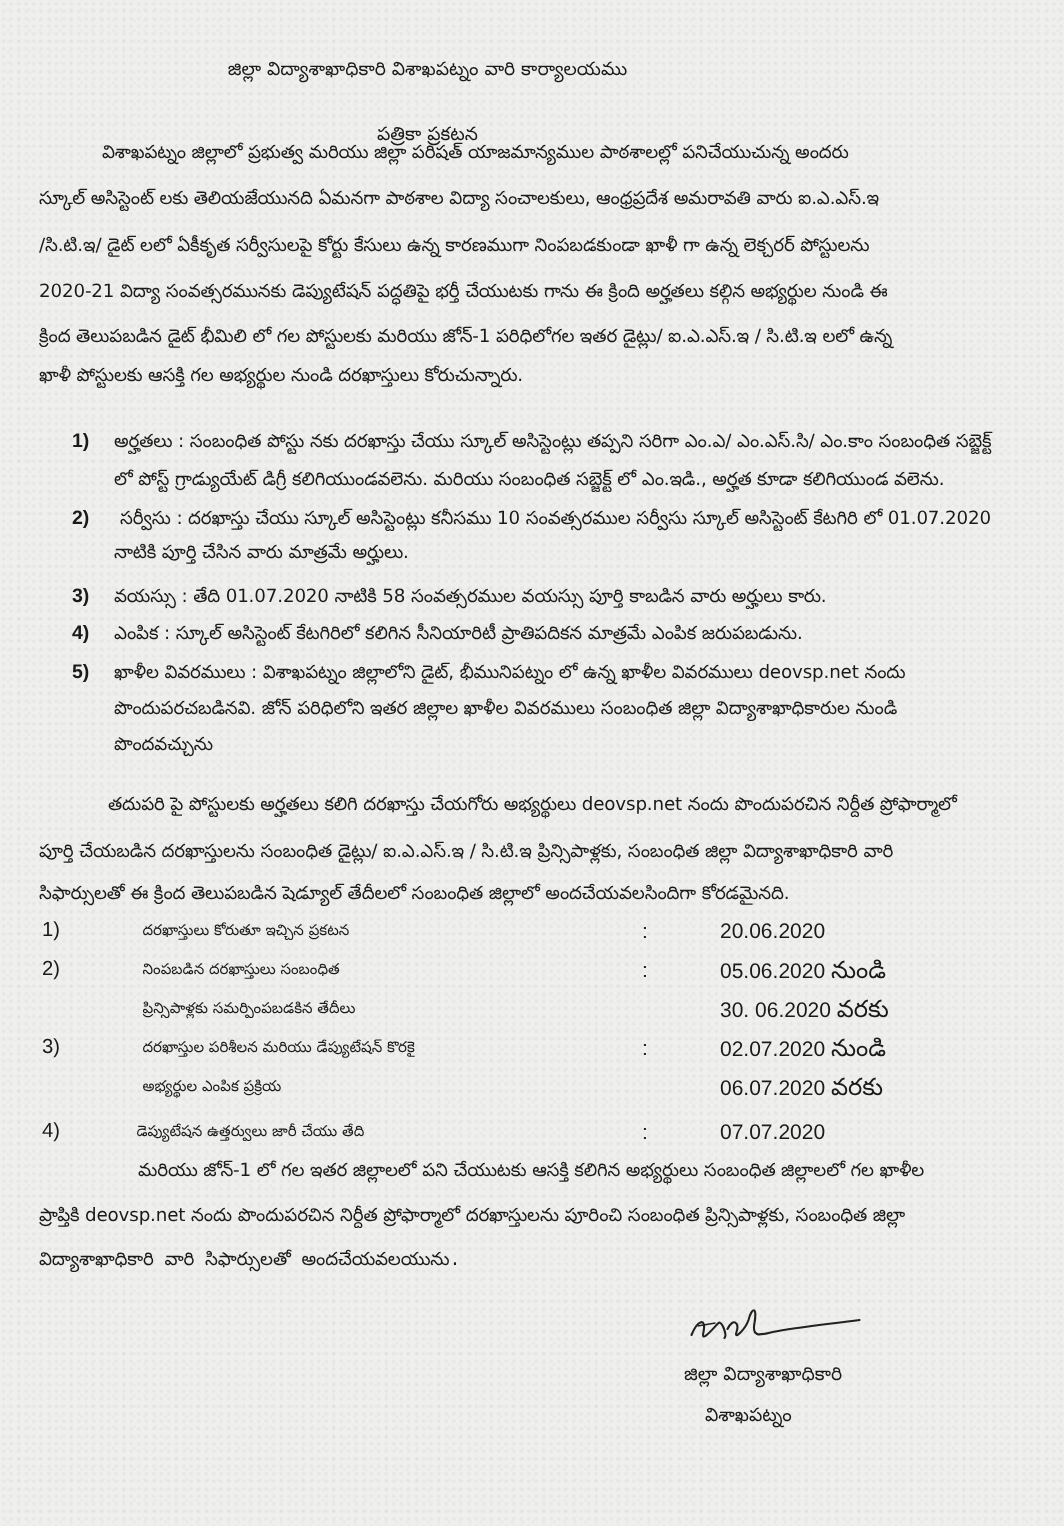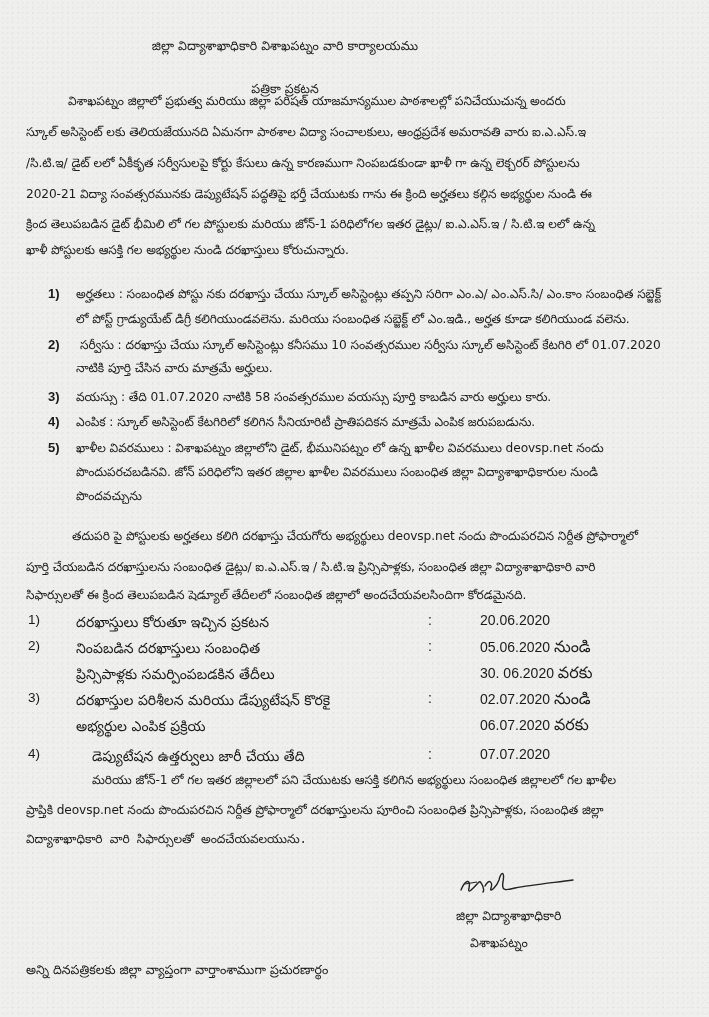--- a/index.html
+++ b/index.html
@@ -44,22 +44,23 @@
       font-weight: bold;
       font-size: 13px;
     }
     .sched-num {
       position: absolute;
       font-family: "Liberation Sans", sans-serif;
       font-size: 13.5px;
     }
     .sched-label {
       position: absolute;
-      font-size: 14px;
+      font-size: 10px;
       white-space: nowrap;
+      margin-left: 19px;
     }
     .sched-colon {
       position: absolute;
       font-family: "Liberation Sans", sans-serif;
       font-size: 14px;
     }
     .sched-date {
       position: absolute;
       font-family: "Liberation Sans", sans-serif;
       font-size: 14px;
@@ -147,21 +148,21 @@
       <span>02.07.2020</span>
       <span class="suffix">నుండి</span>
     </div>
     <div class="sched-label" style="left:76px; top:718px;">అభ్యర్థుల ఎంపిక ప్రక్రియ</div>
     <div class="sched-date" style="left:480px; top:716px;">
       <span>06.07.2020</span>
       <span class="suffix">వరకు</span>
     </div>
 
     <div class="sched-num" style="left:28px; top:746px;">4)</div>
-    <div class="sched-label" style="left:92px; top:748px;">డెప్యుటేషన ఉత్తర్వులు జారీ చేయు తేది</div>
+    <div class="sched-label" style="left:72px; top:748px;">డెప్యుటేషన ఉత్తర్వులు జారీ చేయు తేది</div>
     <div class="sched-colon" style="left:428px; top:746px;">:</div>
     <div class="sched-date" style="left:480px; top:746px;">
       <span>07.07.2020</span>
     </div>
   </div>
 
   <div>
     <div class="line" style="left:72px; top:773px;margin-left:20px;">మరియు జోన్-1 లో గల ఇతర జిల్లాలలో పని చేయుటకు ఆసక్తి కలిగిన అభ్యర్థులు సంబంధిత జిల్లాలలో గల ఖాళీల</div>
     <div class="line" style="left:26px; top:803px;">ప్రాప్తికి deovsp.net నందు పొందుపరచిన నిర్దీత ప్రోఫార్మాలో దరఖాస్తులను పూరించి సంబంధిత ప్రిన్సిపాళ్లకు, సంబంధిత జిల్లా</div>
     <div class="line" style="left:26px; top:832px;font-family:Liberation Mono, monospace;">విద్యాశాఖాధికారి వారి సిఫార్సులతో అందచేయవలయును.</div>
@@ -169,15 +170,14 @@
 
   <div>
     <svg class="sig-svg" width="120" height="36" viewBox="0 0 120 36">
       <path d="M6 22 C 10 12, 16 10, 14 20 C 12 28, 20 18, 24 14 C 26 12, 30 22, 28 24 M30 18 C 34 10, 38 14, 36 20 C 34 26, 42 18, 44 12 C 46 4, 50 2, 48 14 C 46 24, 52 22, 60 20 C 75 17, 95 15, 118 12" fill="none" stroke="#222" stroke-width="1.4" stroke-linecap="round"></path>
       <path d="M10 16 L 22 14" fill="none" stroke="#222" stroke-width="1.1"></path>
     </svg>
     <div class="abs" style="left:456px; top:908px; font-size:12.5px;">జిల్లా విద్యాశాఖాధికారి</div>
     <div class="abs" style="left:470px; top:935px; font-size:12.5px;">విశాఖపట్నం</div>
   </div>
 
-  <div class="abs" style="left:26px; top:962px; font-size:12.5px;">అన్ని దినపత్రికలకు జిల్లా వ్యాప్తంగా వార్తాంశాముగా ప్రచురణార్థం</div>
 
 </div>
 
 </body></html>

